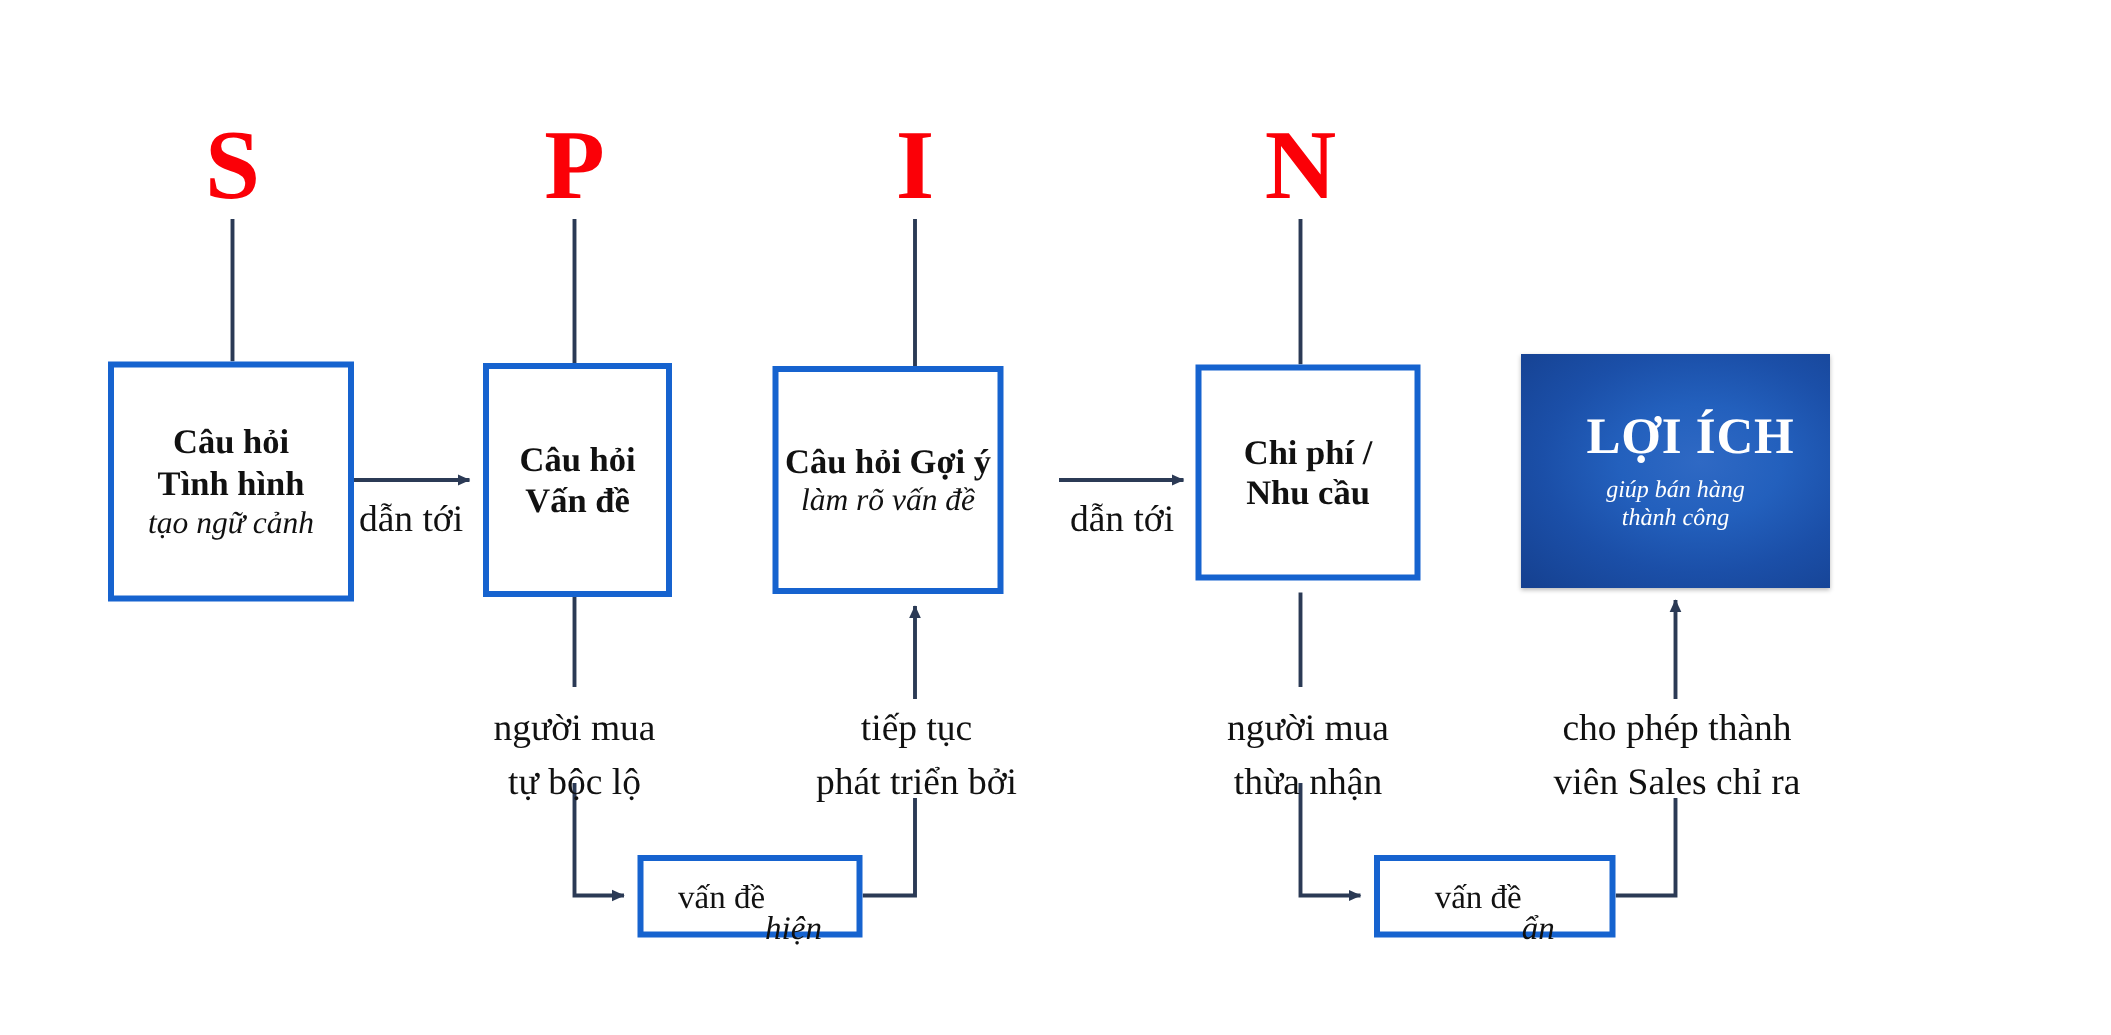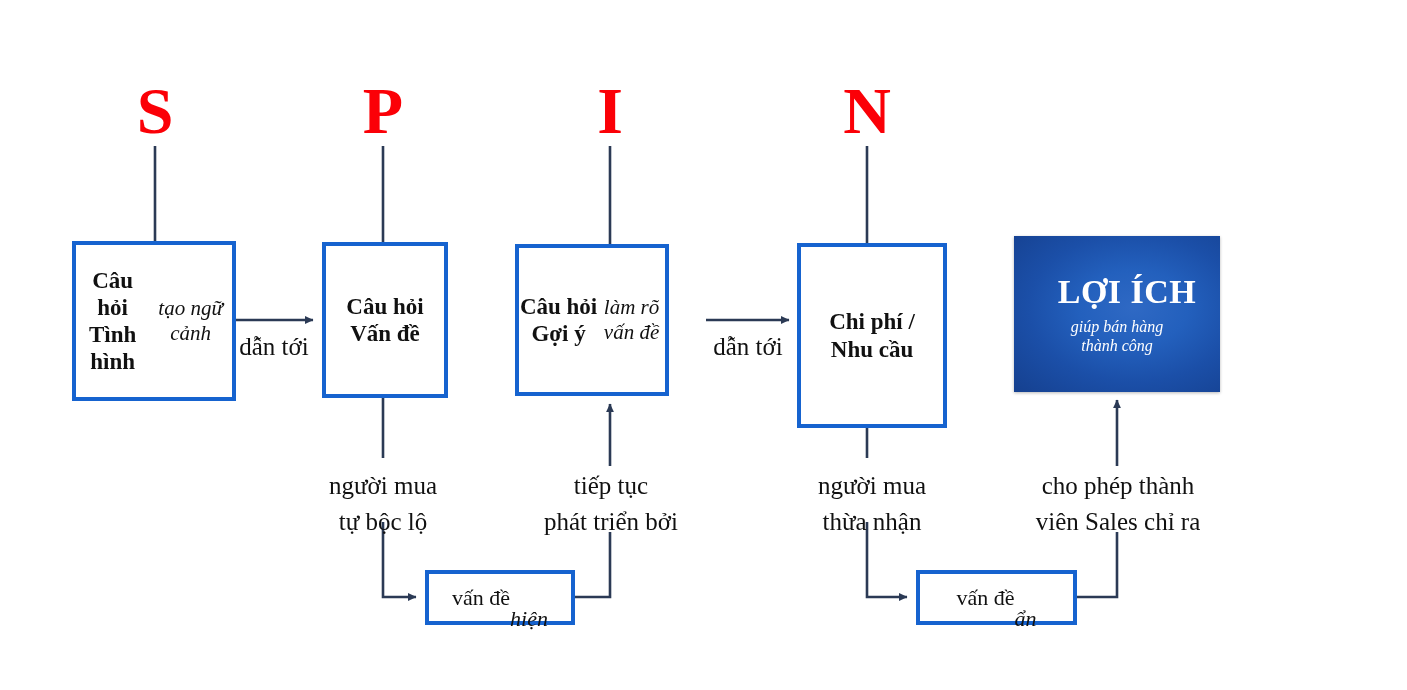--- a/index.html
+++ b/index.html
@@ -35,21 +35,21 @@
     text-align: center;
     transform: translateX(-50%);
     white-space: nowrap;
   }
   .node {
     position: absolute;
     box-sizing: border-box;
     border: 4px solid #1663cf;
     background: #ffffff;
     display: flex;
-    flex-direction: row;
+    flex-direction: column;
     align-items: center;
     justify-content: center;
     text-align: center;
     font-family: "Liberation Serif", serif;
   }
   .node .t1 {
     font-weight: bold;
     font-size: 23px;
     line-height: 1.18;
     color: #111111;
@@ -170,21 +170,21 @@
   <div class="node" style="left:322px; top:242px; width:126px; height:156px;">
     <div class="t1">Câu hỏi
 Vấn đề</div>
   </div>
 
   <div class="node" style="left:515px; top:244px; width:154px; height:152px;">
     <div class="t1">Câu hỏi Gợi ý</div>
     <div class="t2">làm rõ vấn đề</div>
   </div>
 
-  <div class="node" style="left:797px; top:243px; width:150px; height:185px;">
+  <div class="node" style="left:797px; top:243px; width:150px; height:144px;">
     <div class="t1">Chi phí /
 Nhu cầu</div>
   </div>
 
   <div class="benefit" style="left:1014px; top:236px; width:206px; height:156px;">
     <div class="bt1">LỢI ÍCH</div>
     <div class="bt2">giúp bán hàng
 thành công</div>
   </div>
 

